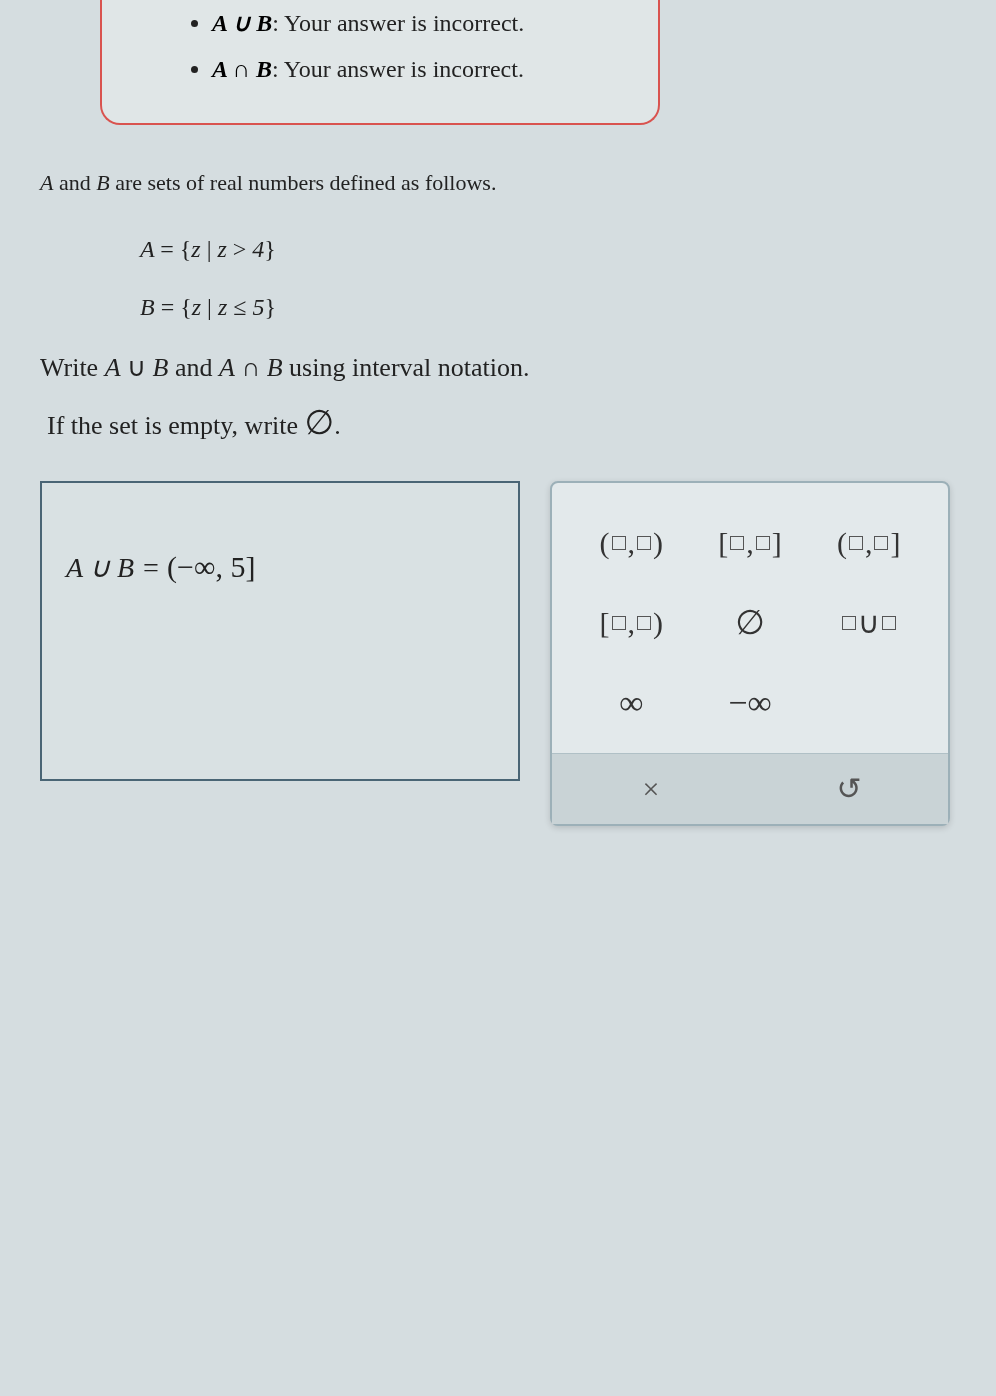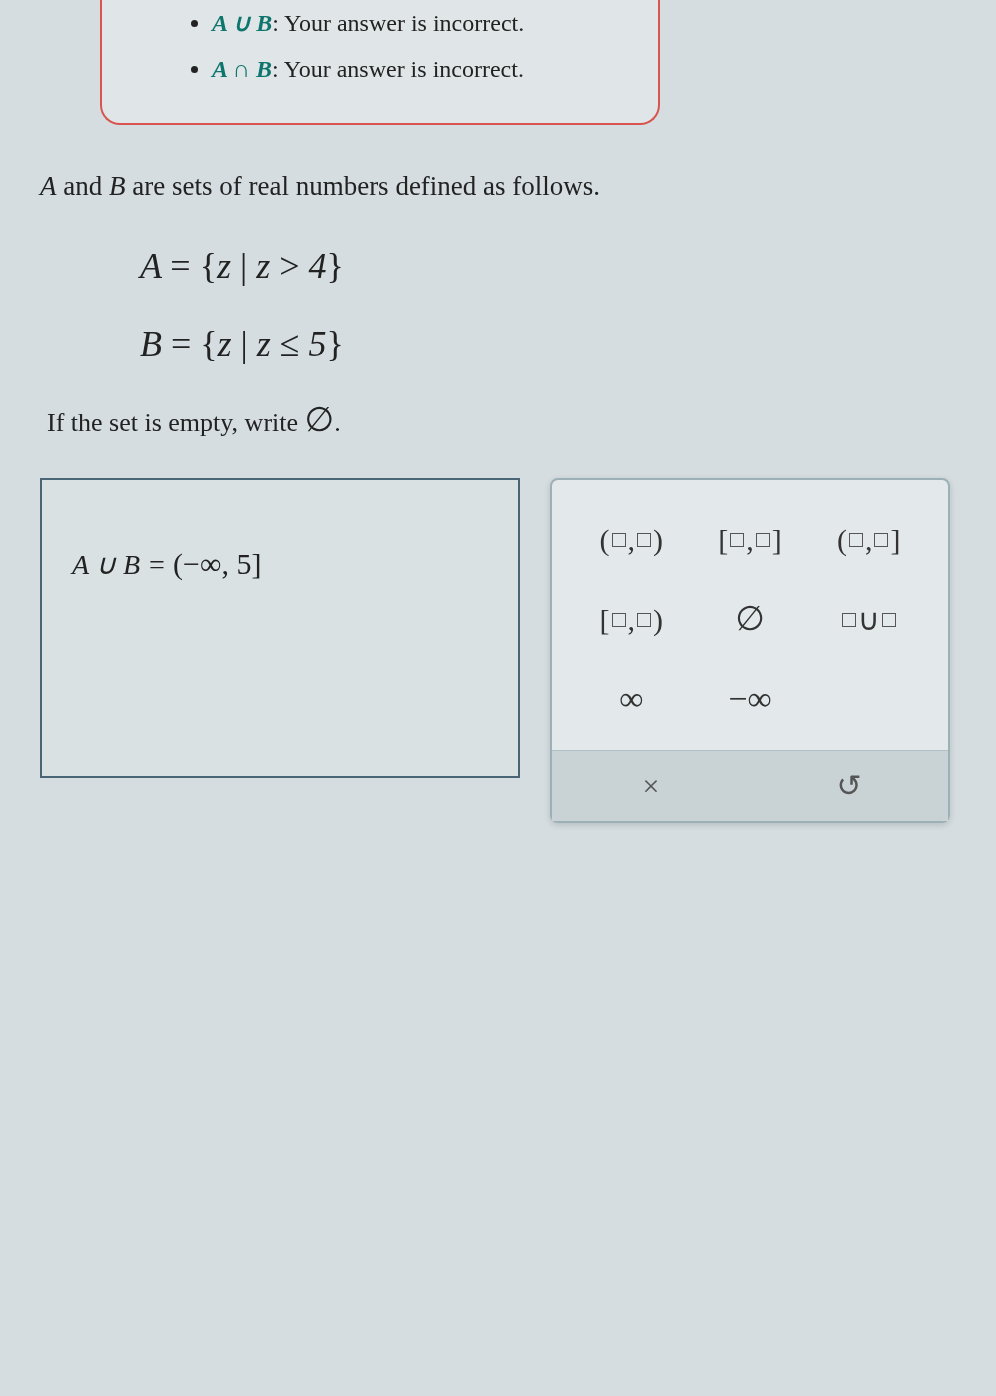--- a/index.html
+++ b/index.html
@@ -32,37 +32,37 @@
   .feedback-box ul {
     list-style: disc;
     margin: 0;
     padding-left: 90px;
   }
   .feedback-box li {
     font-size: 24px;
     padding: 4px 0;
   }
   .fb-label { font-weight: bold; font-style: italic; }
-  .fb-red { color: #0f766e; }
-  .intro { margin: 16px 0 30px 0; font-size: 27px; }
-  .set-def { margin: 0 0 20px 100px; font-size: 36px; font-style: italic; }
+  .fb-red { color: #000000; }
+  .intro { margin: 16px 0 30px 0; font-size: 22px; }
+  .set-def { margin: 0 0 20px 100px; font-size: 24px; font-style: italic; }
   .set-def .brace { font-style: normal; }
   .instr { margin: 20px 0 8px 0; font-size: 26px; }
   .instr2 { margin: 0 0 30px 7px; font-size: 26px; }
   .work-area {
     display: flex;
     gap: 30px;
     align-items: flex-start;
     margin-top: 20px;
   }
   .answer-box {
     border: 2px solid #4a6575;
     width: 480px;
     height: 300px;
-    padding: 40px 30px;
+    padding: 40px 24px;
     background: #d9e1e3;
   }
   .answer-row {
     font-size: 28px;
     font-style: italic;
     margin: 20px 0 60px 0;
   }
   .user-ans { font-style: normal; font-family: Georgia, serif; font-size: 30px; }
   .palette {
     border: 2px solid #9cb0b8;
@@ -125,20 +125,23 @@
     <span style="font-style:italic">A</span> and <span style="font-style:italic">B</span> are sets of real numbers defined as follows.
   </div>
 
   <div class="set-def">
     A <span class="brace">= {</span>z <span class="brace">|</span> z <span class="brace">&gt;</span> 4<span class="brace">}</span>
   </div>
   <div class="set-def">
     B <span class="brace">= {</span>z <span class="brace">|</span> z <span class="brace">≤</span> 5<span class="brace">}</span>
   </div>
 
+  <div class="instr">
+    Write <span style="font-style:italic">A</span> ∪ <span style="font-style:italic">B</span> and <span style="font-style:italic">A</span> ∩ <span style="font-style:italic">B</span> using interval notation.
+  </div>
   <div class="instr2">
     If the set is empty, write <span class="emptyset">∅</span>.
   </div>
 
   <div class="work-area">
     <div class="answer-box">
       <div class="answer-row">
         <span>A ∪ B = </span>
         <span class="user-ans">(−∞, 5]</span>
       </div>

